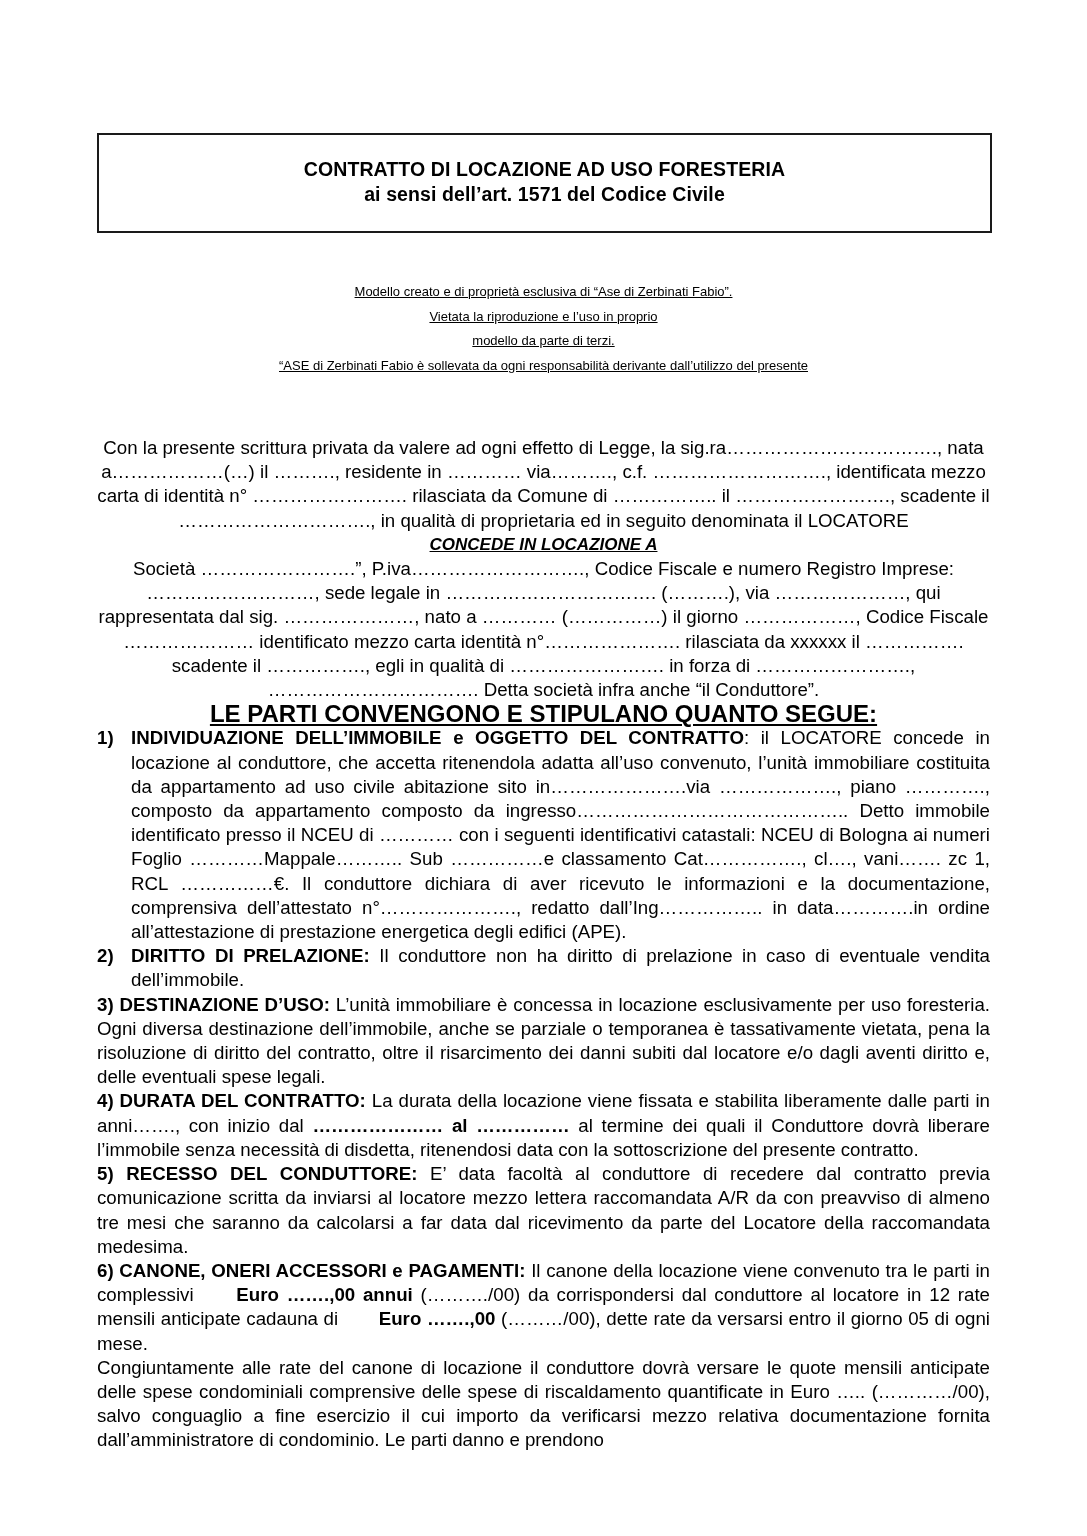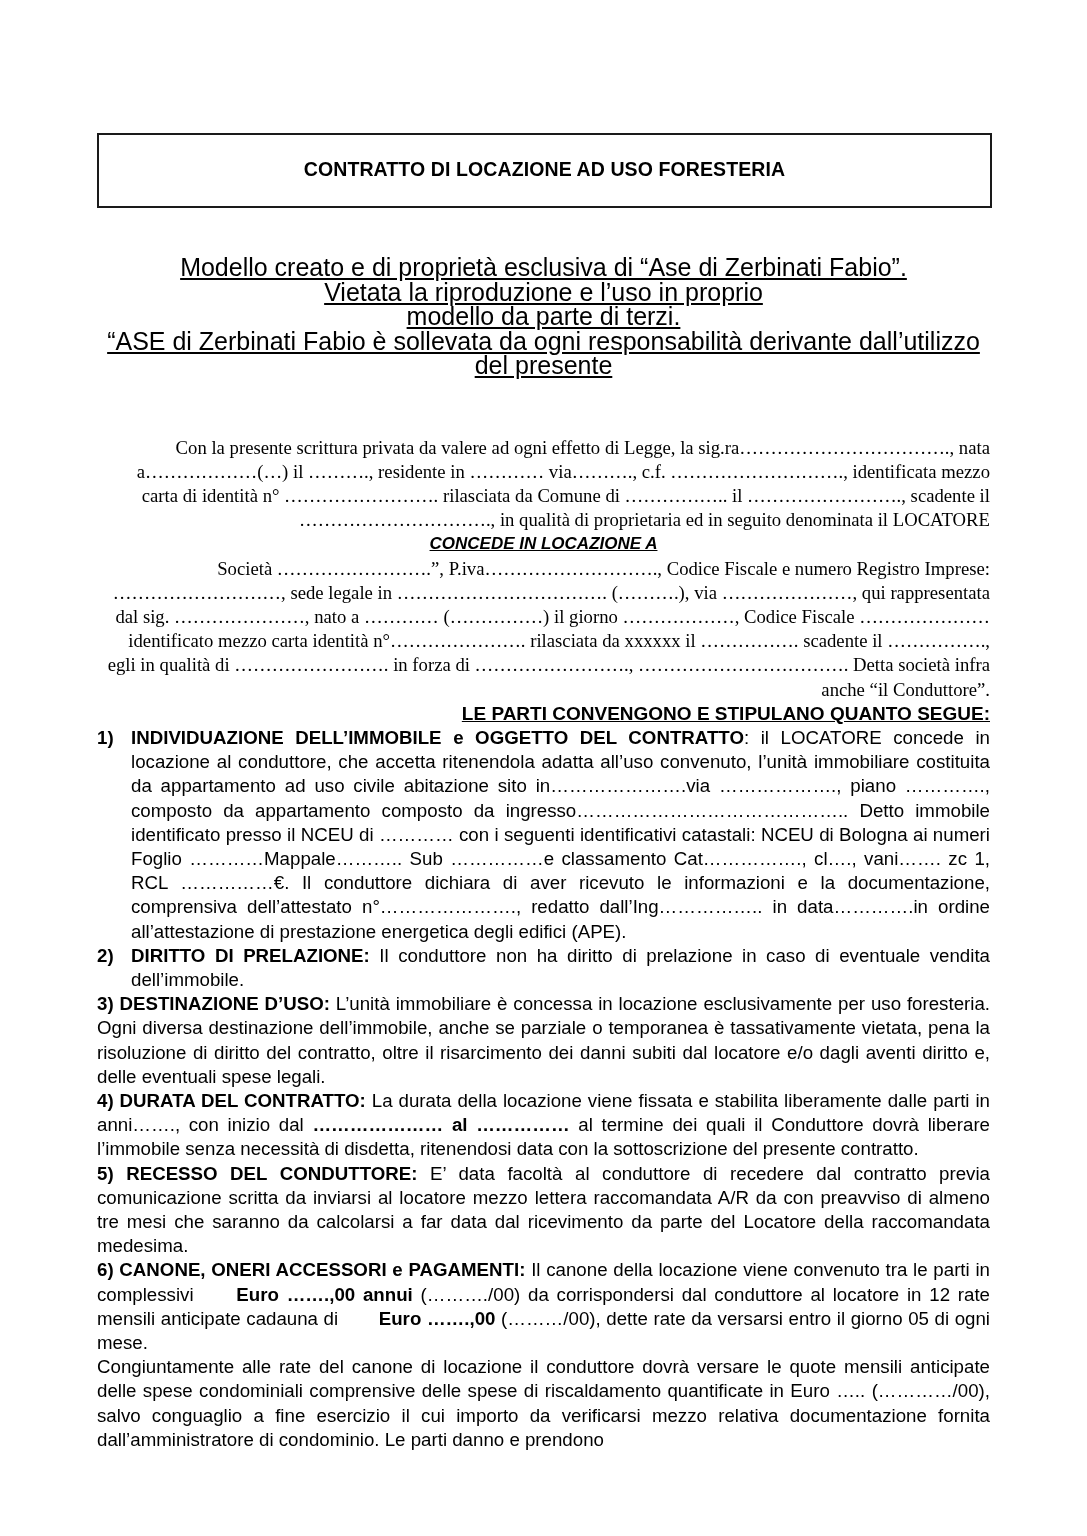--- a/index.html
+++ b/index.html
@@ -33,52 +33,51 @@
   .title-line {
     font-size: 19.5px;
     font-weight: bold;
     line-height: 25px;
     letter-spacing: 0.1px;
   }
   
   .disclaimer {
     margin-top: 47px;
     text-align: center;
-    font-size: 25px;
+    font-size: 13px;
     line-height: 24.5px;
   }
   .disclaimer span.u {
     text-decoration: underline;
   }
   
   .body-text {
     margin-top: 58px;
     font-size: 18.7px;
     line-height: 24.2px;
   }
   p {
     margin: 0;
   }
   .para {
-    text-align: right;
-    font-family: Liberation Serif, serif;
+    text-align: center;
   }
   .bold { font-weight: bold; }
   .heading-center {
     text-align: center;
     font-weight: bold;
     font-style: italic;
     text-decoration: underline;
     font-size: 17px;
   }
   .heading-center2 {
-    text-align: right;
+    text-align: center;
     font-weight: bold;
     text-decoration: underline;
-    font-size: 19px;
+    font-size: 24px;
   }
   
   .clause-hang {
     padding-left: 34px;
     text-indent: -34px;
     text-align: justify;
     text-justify: inter-word;
   }
   .clause-hang .num {
     display: inline-block;
@@ -92,20 +91,21 @@
   }
   .nowrapdots { white-space: nowrap; margin-left: 35px; }
 </style>
 </head>
 <body>
 
 <div class="page">
 
   <div class="title-box">
     <div class="title-line">CONTRATTO DI LOCAZIONE AD USO FORESTERIA</div>
+    <div class="title-line">ai sensi dell’art. 1571 del Codice Civile</div>
   </div>
 
   <div class="disclaimer">
     <div><span class="u">Modello creato e di proprietà esclusiva di “Ase di Zerbinati Fabio”.</span></div>
     <div><span class="u">Vietata la riproduzione e l’uso in proprio</span></div>
     <div><span class="u">modello da parte di terzi.</span></div>
     <div><span class="u">“ASE di Zerbinati Fabio è sollevata da ogni responsabilità derivante dall’utilizzo del presente</span></div>
   </div>
 
   <div class="body-text">

